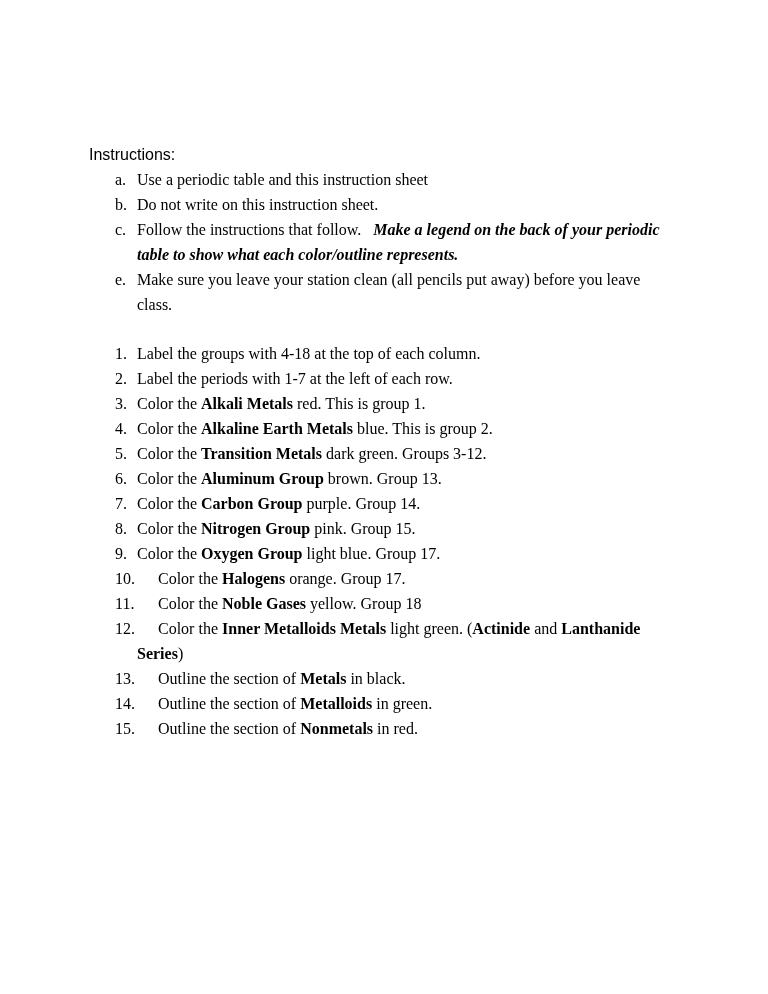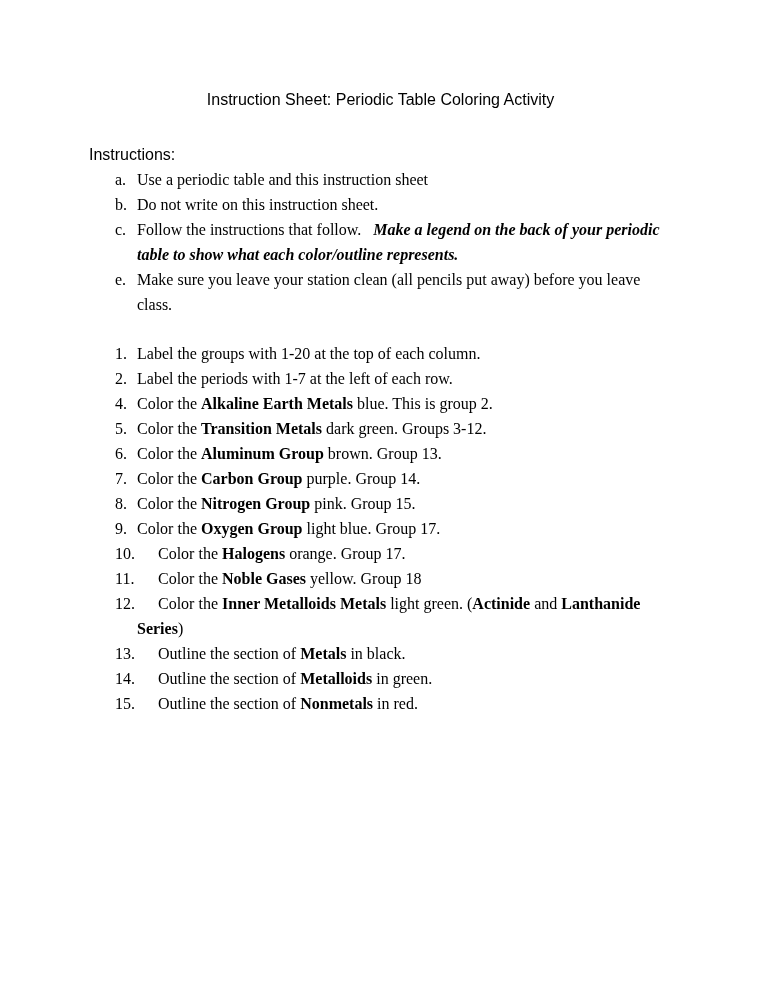--- a/index.html
+++ b/index.html
@@ -17,21 +17,21 @@
     font-size: 16px;
     color: #000000;
     overflow: hidden;
   }
   .title {
     text-align: center;
     line-height: 20px;
     white-space: nowrap;
   }
   .instructions-heading {
-    margin-top: 32px;
+    margin-top: 52px;
     line-height: 25px;
   }
   .list {
     margin-left: 26px;
   }
   .numbered {
     margin-top: 24px;
   }
   .li {
     line-height: 25px;
@@ -48,31 +48,31 @@
   .marker.wide {
     width: 43px;
   }
   .bold { font-weight: bold; }
   .italic { font-style: italic; margin-left: 8px; }
 </style>
 </head>
 <body>
 
 <div class="page">
-  <div class="title">Instruction Sheet: Periodic Table Coloring Activity</div>
   <div class="instructions-heading">Instructions:</div>
   <div class="list lettered">
       <div class="li"><span class="marker">a.</span><span>Use a periodic table and this instruction sheet</span></div>
       <div class="li"><span class="marker">b.</span><span>Do not write on this instruction sheet.</span></div>
       <div class="li"><span class="marker">c.</span><span>Follow the instructions that follow. </span><span class="bold italic">Make a legend on the back of your periodic table to show what each color/outline represents.</span></div>
       <div class="li"><span class="marker">e.</span><span>Make sure you leave your station clean (all pencils put away) before you leave class.</span></div>
     </div>
   <div class="list numbered">
-      <div class="li"><span class="marker">1.</span><span>Label the groups with 1-20 at the top of each column.</span></div>
+      <div class="li"><span class="marker">1.</span><span>Label the groups with 4-18 at the top of each column.</span></div>
       <div class="li"><span class="marker">2.</span><span>Label the periods with 1-7 at the left of each row.</span></div>
+      <div class="li"><span class="marker">3.</span><span>Color the </span><span class="bold">Alkali Metals</span><span> red. This is group 1.</span></div>
       <div class="li"><span class="marker">4.</span><span>Color the </span><span class="bold">Alkaline Earth Metals</span><span> blue. This is group 2.</span></div>
       <div class="li"><span class="marker">5.</span><span>Color the </span><span class="bold">Transition Metals</span><span> dark green. Groups 3-12.</span></div>
       <div class="li"><span class="marker">6.</span><span>Color the </span><span class="bold">Aluminum Group</span><span> brown. Group 13.</span></div>
       <div class="li"><span class="marker">7.</span><span>Color the </span><span class="bold">Carbon Group</span><span> purple. Group 14.</span></div>
       <div class="li"><span class="marker">8.</span><span>Color the </span><span class="bold">Nitrogen Group</span><span> pink. Group 15.</span></div>
       <div class="li"><span class="marker">9.</span><span>Color the </span><span class="bold">Oxygen Group</span><span> light blue. Group 17.</span></div>
       <div class="li"><span class="marker wide">10.</span><span>Color the </span><span class="bold">Halogens</span><span> orange. Group 17.</span></div>
       <div class="li"><span class="marker wide">11.</span><span>Color the </span><span class="bold">Noble Gases</span><span> yellow. Group 18</span></div>
       <div class="li"><span class="marker wide">12.</span><span>Color the </span><span class="bold">Inner Metalloids Metals</span><span> light green. (</span><span class="bold">Actinide</span><span> and </span><span class="bold">Lanthanide Series</span><span>)</span></div>
       <div class="li"><span class="marker wide">13.</span><span>Outline the section of </span><span class="bold">Metals</span><span> in black.</span></div>

